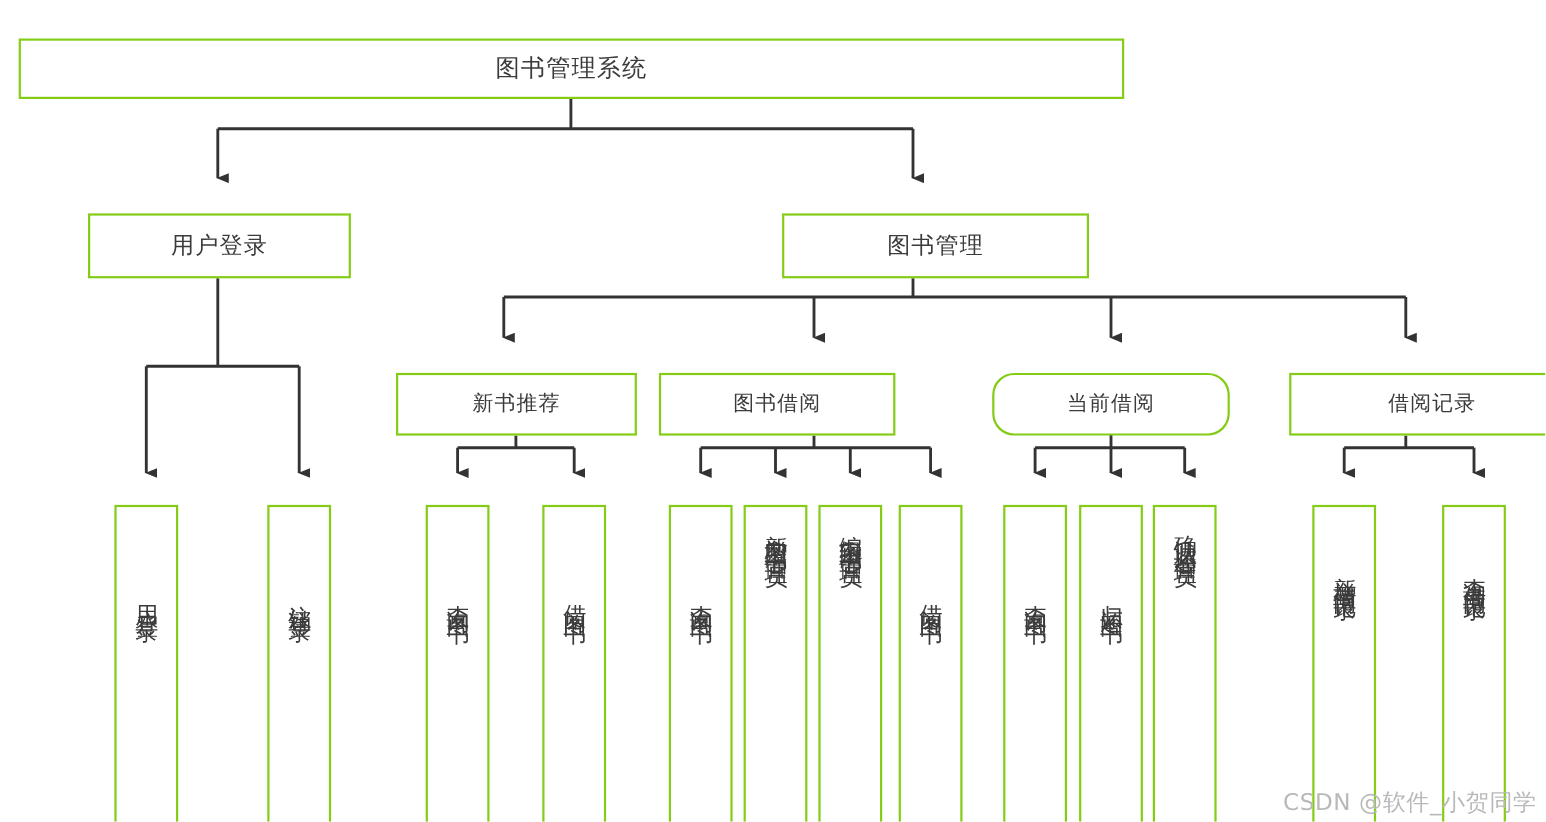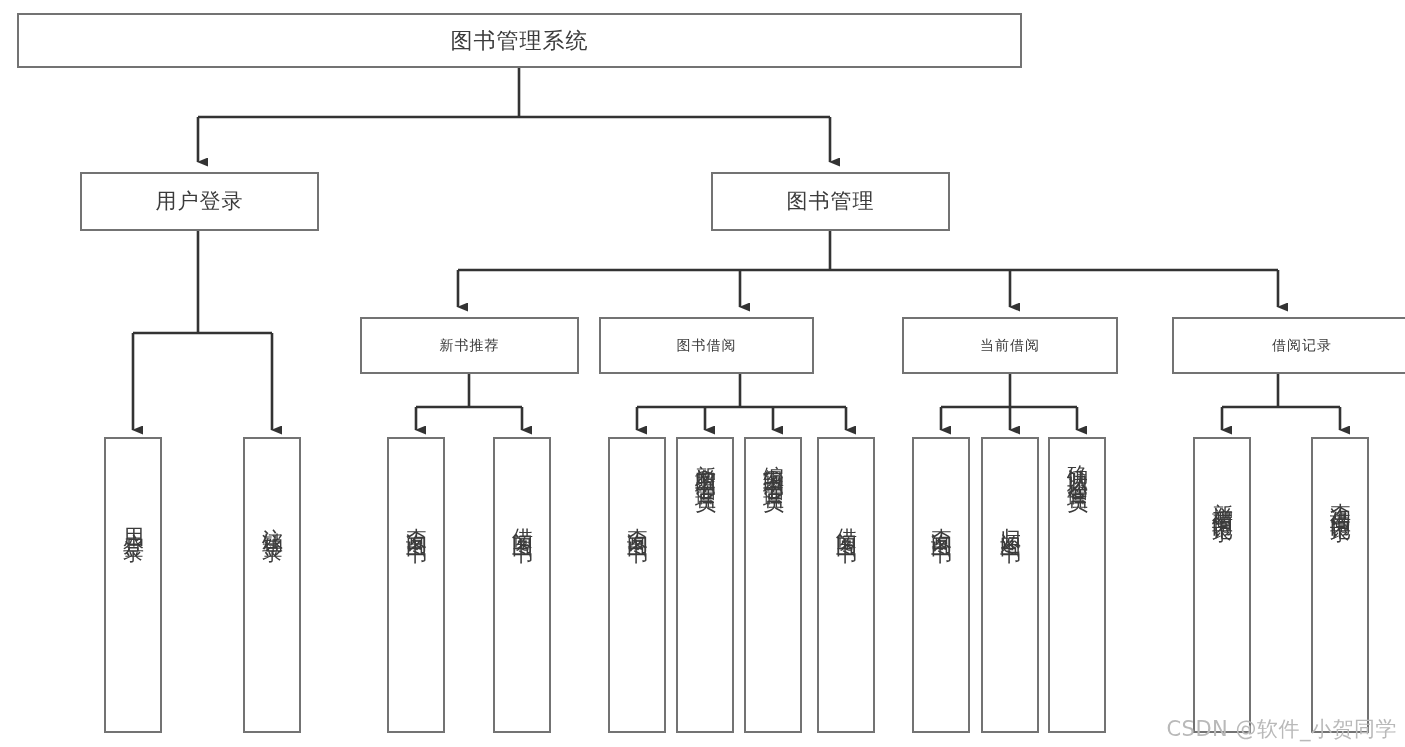--- a/index.html
+++ b/index.html
@@ -23,37 +23,38 @@
     left: 0;
     top: 0;
     width: 1405px;
     height: 747px;
     pointer-events: none;
   }
   .node {
     position: absolute;
     box-sizing: border-box;
     background: #ffffff;
-    border: 2px solid #737373;
+    border: 2px solid #84cc16;
     display: flex;
     align-items: center;
     justify-content: center;
     color: #3b3b3b;
     font-size: 21px;
     letter-spacing: 1px;
     line-height: 1.25;
+    margin-top: 22px;
   }
   .node.root {
     font-size: 22px;
   }
   .node.lvl1 {
     font-size: 21px;
   }
   .node.lvl2 {
-    font-size: 14px;
+    font-size: 19px;
   }
   
   .node.leaf {
     align-items: flex-start;
     justify-content: center;
     padding-top: 14px;
     font-size: 21px;
   }
   .node.leaf .vtext {
     writing-mode: vertical-rl;
@@ -131,31 +132,31 @@
     </g>
   </svg>
 
   <div class="node root" style="left:17px; top:13px; width:1005px; height:55px;">
     <span>图书管理系统</span>
   </div>
 
   <div class="node lvl1" style="left:80px; top:172px; width:239px; height:59px;">
     <span>用户登录</span>
   </div>
-  <div class="node lvl1" style="left:711px; top:172px; width:239px; height:59px;">
+  <div class="node lvl1" style="left:711px; top:172px; width:279px; height:59px;">
     <span>图书管理</span>
   </div>
 
   <div class="node lvl2" style="left:360px; top:317px; width:219px; height:57px;">
     <span>新书推荐</span>
   </div>
   <div class="node lvl2" style="left:599px; top:317px; width:215px; height:57px;">
     <span>图书借阅</span>
   </div>
-  <div class="node lvl2" style="left:902px; top:317px; width:216px; height:57px;">
+  <div class="node lvl2" style="left:902px; top:317px; width:216px; height:57px;border-radius:20px;">
     <span>当前借阅</span>
   </div>
   <div class="node lvl2" style="left:1172px; top:317px; width:260px; height:57px;">
     <span>借阅记录</span>
   </div>
 
   <div class="node leaf" style="left:104px; top:437px; width:58px; height:296px; padding-top:72px;">
     <span class="vtext">用户登录</span>
   </div>
   <div class="node leaf" style="left:243px; top:437px; width:58px; height:296px; padding-top:72px;">

